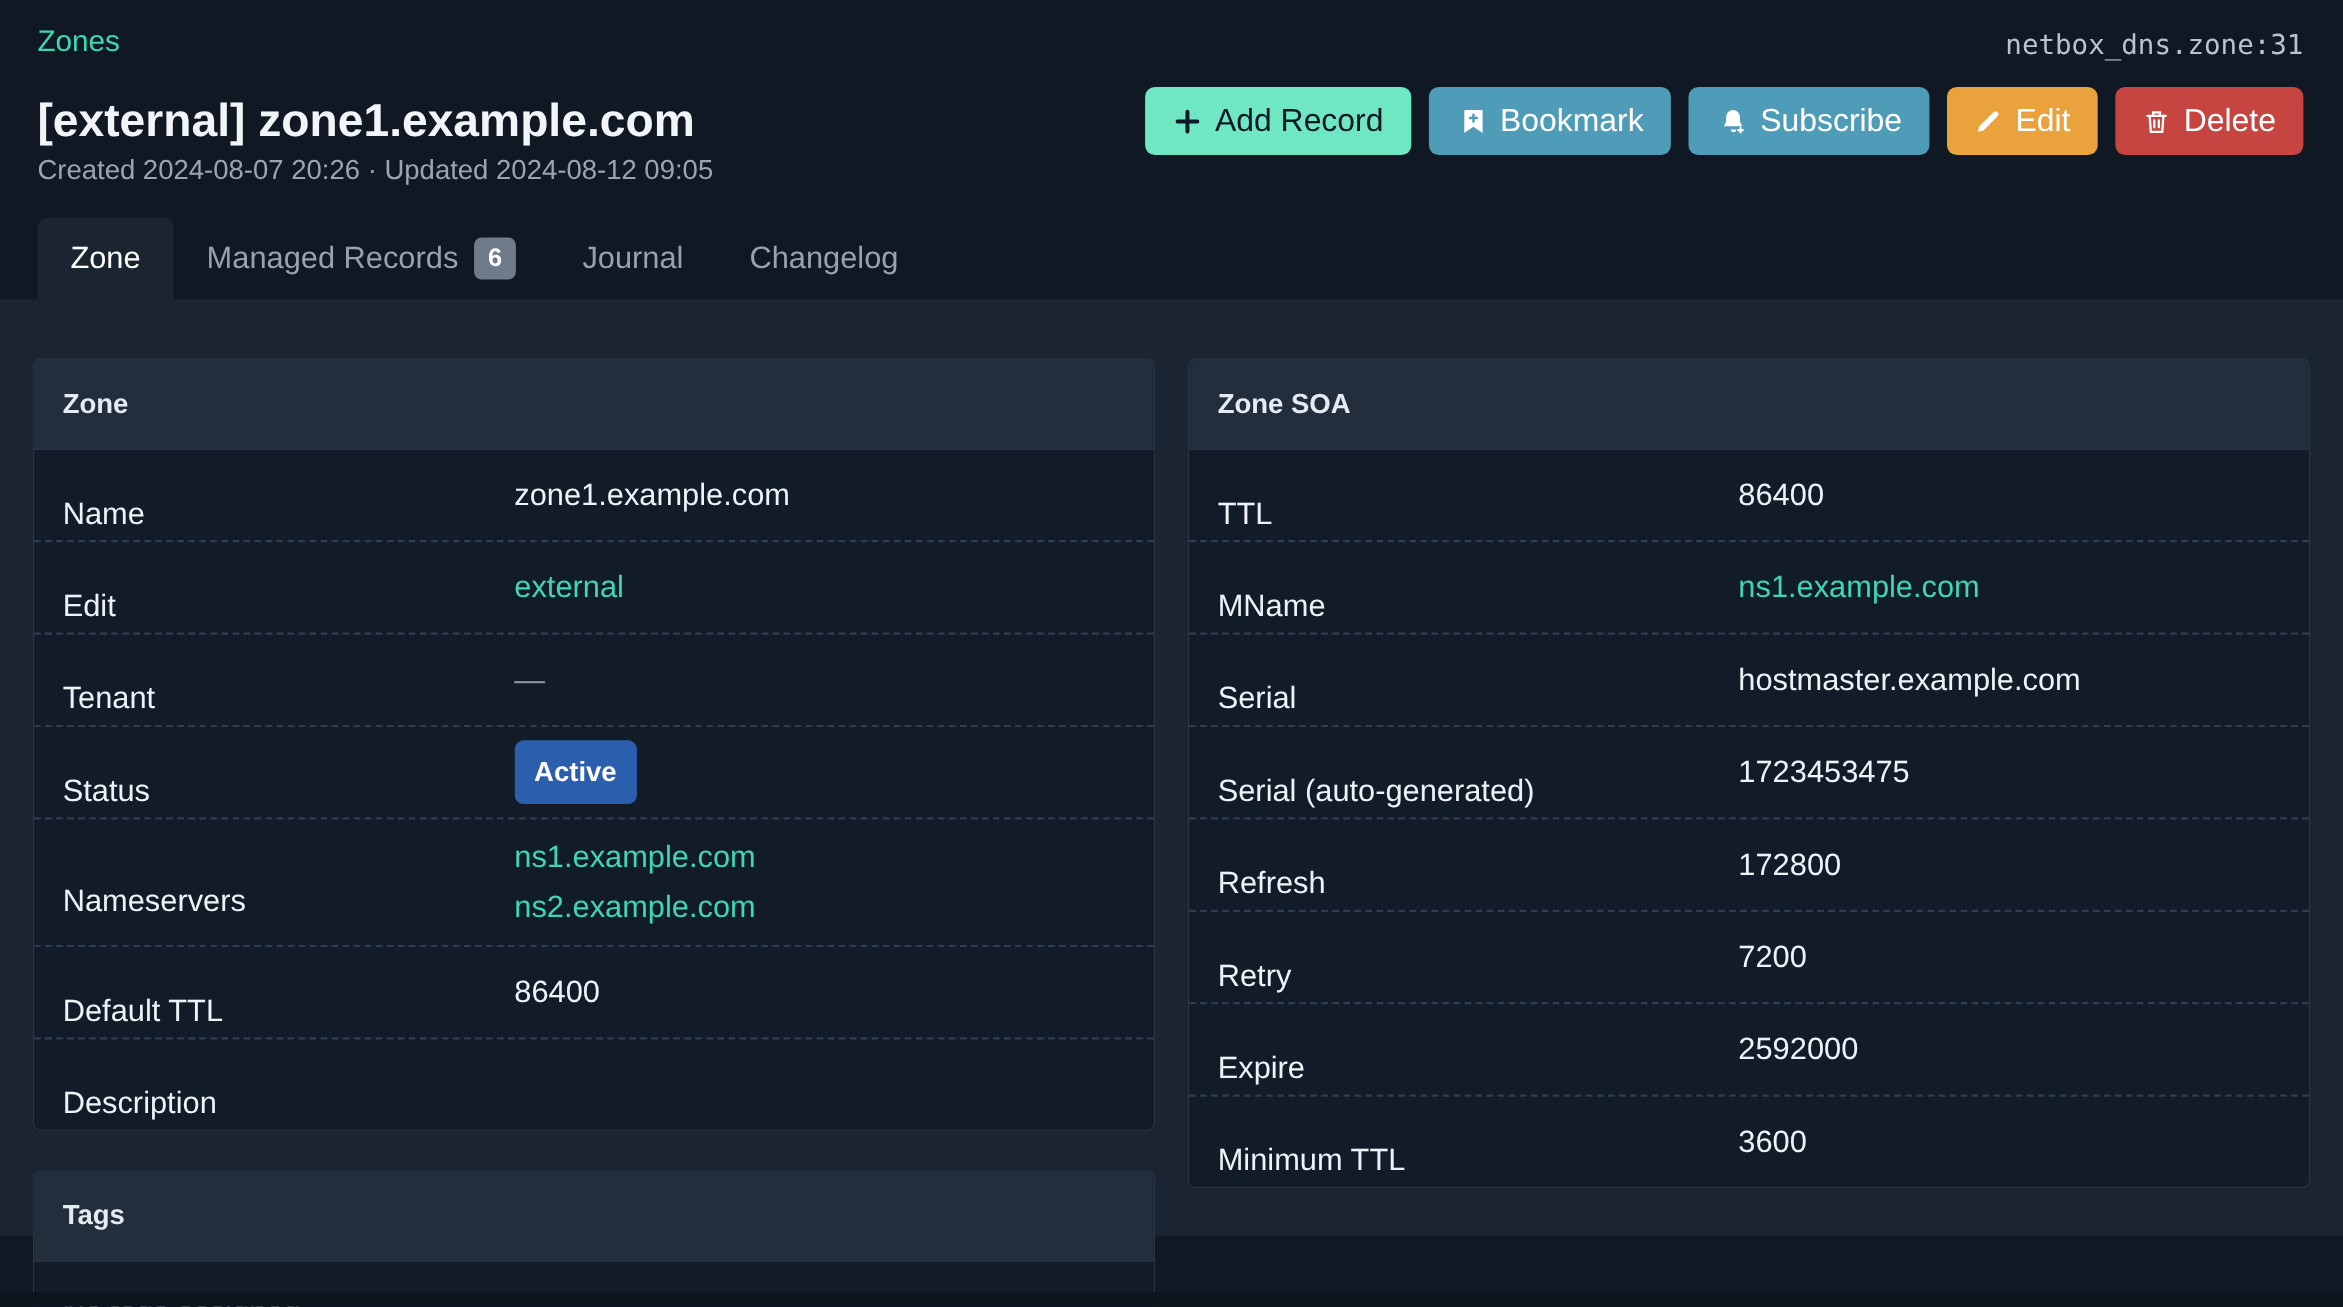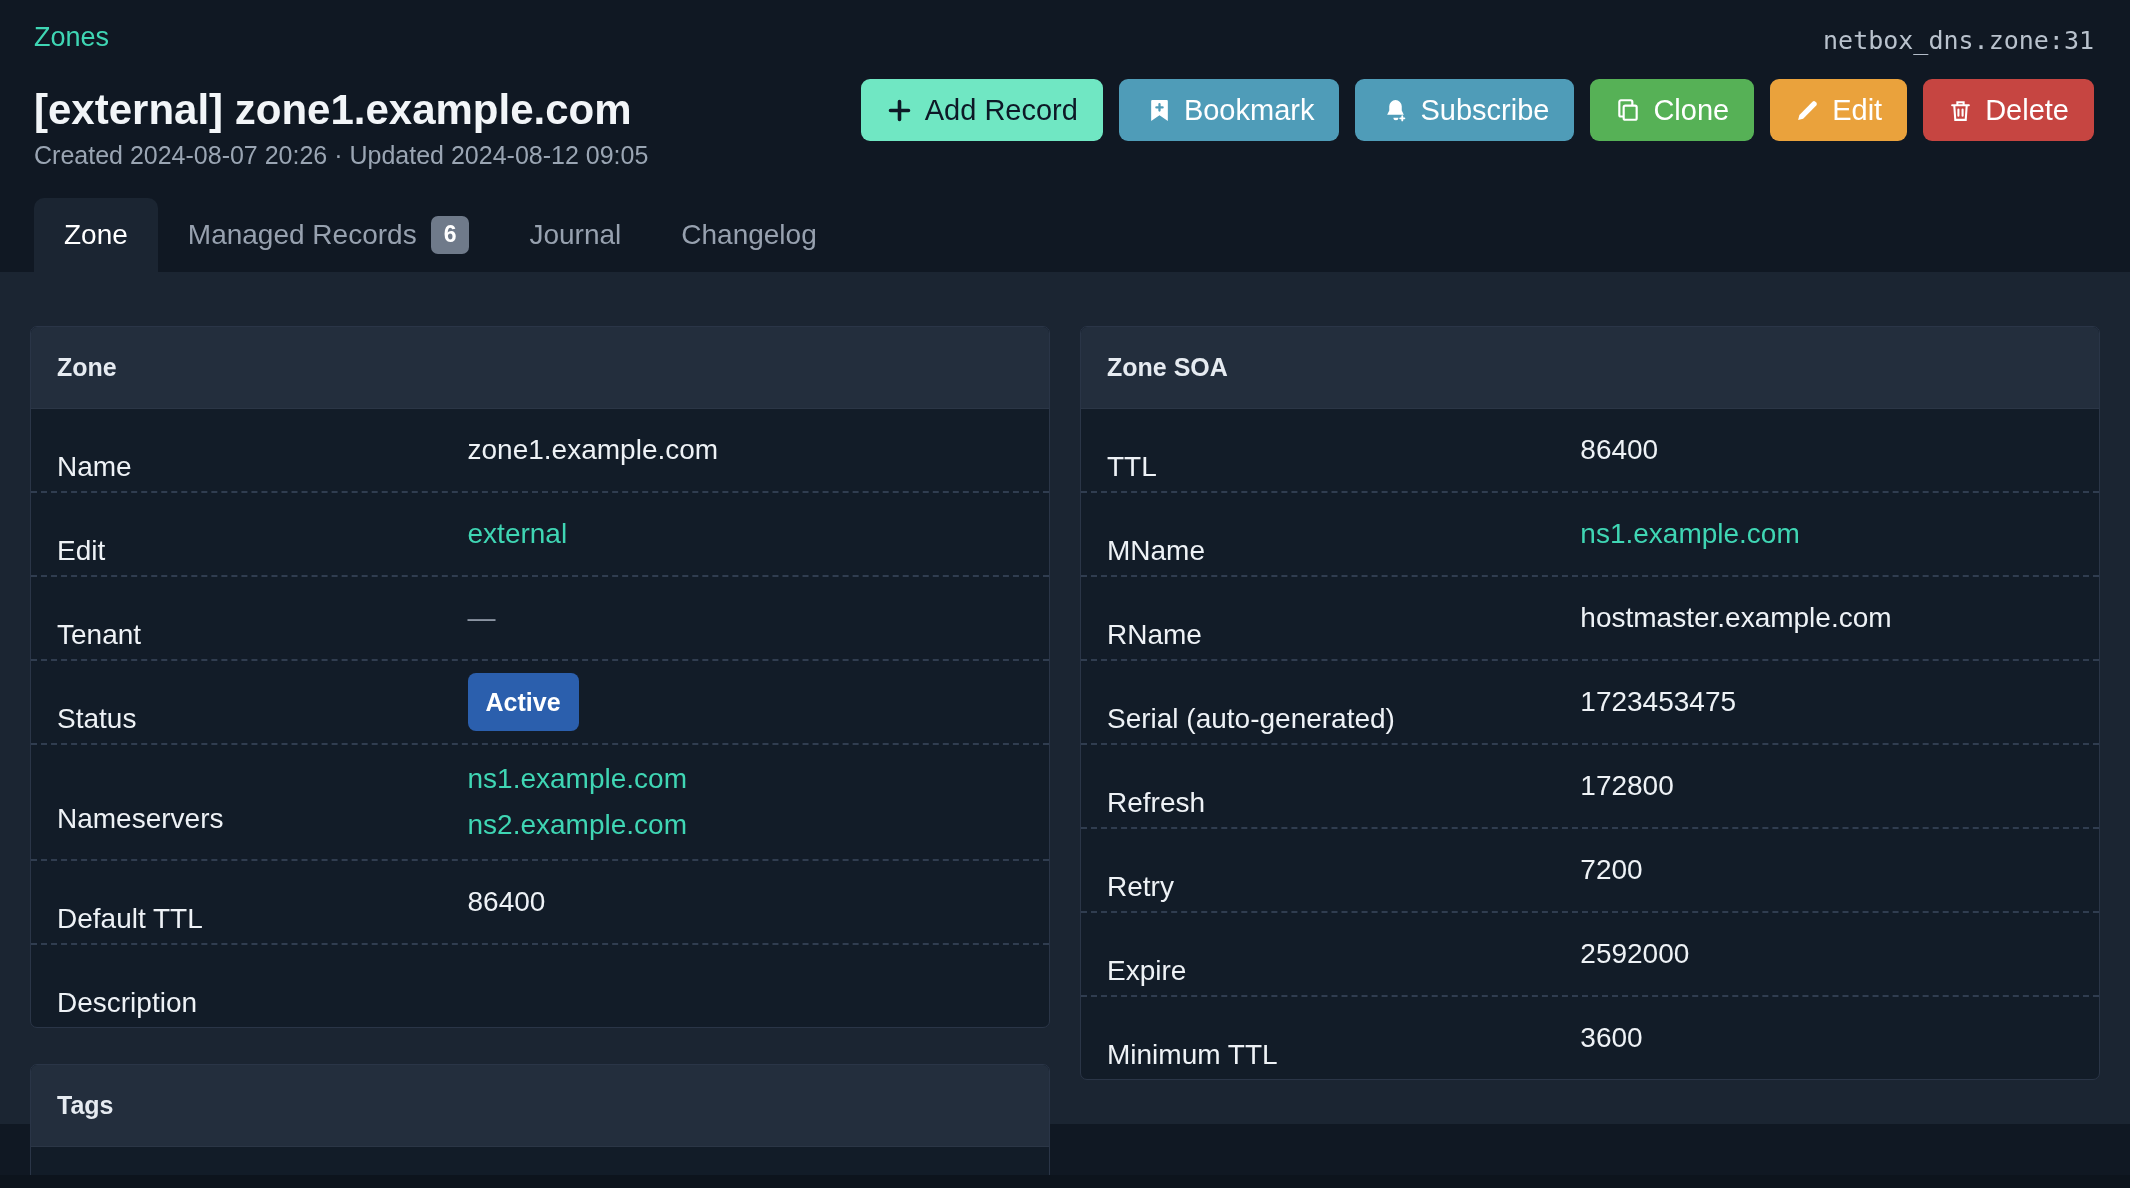--- a/index.html
+++ b/index.html
@@ -125,29 +125,20 @@
         <span style="display:flex">
           <svg width="25" height="25" viewBox="0 0 24 24">
               <path d="M12 2a6 6 0 0 0-6 6v4l-2 4h16l-2-4V8a6 6 0 0 0-6-6z" fill="#ffffff"></path>
               <path d="M10 19a2.4 2.4 0 0 0 4.8 0z" fill="#ffffff"></path>
               <path d="M18.5 17.5v4M16.5 19.5h4" stroke="#ffffff" stroke-width="1.8" stroke-linecap="round"></path>
             </svg>
         </span>
         <span>Subscribe</span>
       </button>
 
-      <button class="btn btn-green">
-        <span style="display:flex">
-          <svg width="26" height="26" viewBox="0 0 24 24" fill="none" stroke="#ffffff" stroke-width="2">
-              <rect x="8" y="8" width="12" height="13" rx="1.5"></rect>
-              <path d="M16 8V4.5A1.5 1.5 0 0 0 14.5 3h-9A1.5 1.5 0 0 0 4 4.5v12A1.5 1.5 0 0 0 5.5 18H8"></path>
-            </svg>
-        </span>
-        <span>Clone</span>
-      </button>
 
       <button class="btn btn-orange">
         <span style="display:flex">
           <svg width="25" height="25" viewBox="0 0 24 24">
               <path d="M3 21l1.2-4.8L16.8 3.6a2 2 0 0 1 2.8 0l.8.8a2 2 0 0 1 0 2.8L7.8 19.8 3 21z" fill="#ffffff"></path>
             </svg>
         </span>
         <span>Edit</span>
       </button>
 
@@ -237,21 +228,21 @@
           <div class="attr-label">TTL</div>
           <div class="attr-value">86400</div>
         </div>
         <div class="attr-row">
           <div class="attr-label">MName</div>
           <div class="attr-value">
               <a class="value-link" href="#">ns1.example.com</a>
             </div>
         </div>
         <div class="attr-row">
-          <div class="attr-label">RName</div>
+          <div class="attr-label">Serial</div>
           <div class="attr-value">hostmaster.example.com</div>
         </div>
         <div class="attr-row">
           <div class="attr-label">Serial (auto-generated)</div>
           <div class="attr-value">1723453475</div>
         </div>
         <div class="attr-row">
           <div class="attr-label">Refresh</div>
           <div class="attr-value">172800</div>
         </div>

